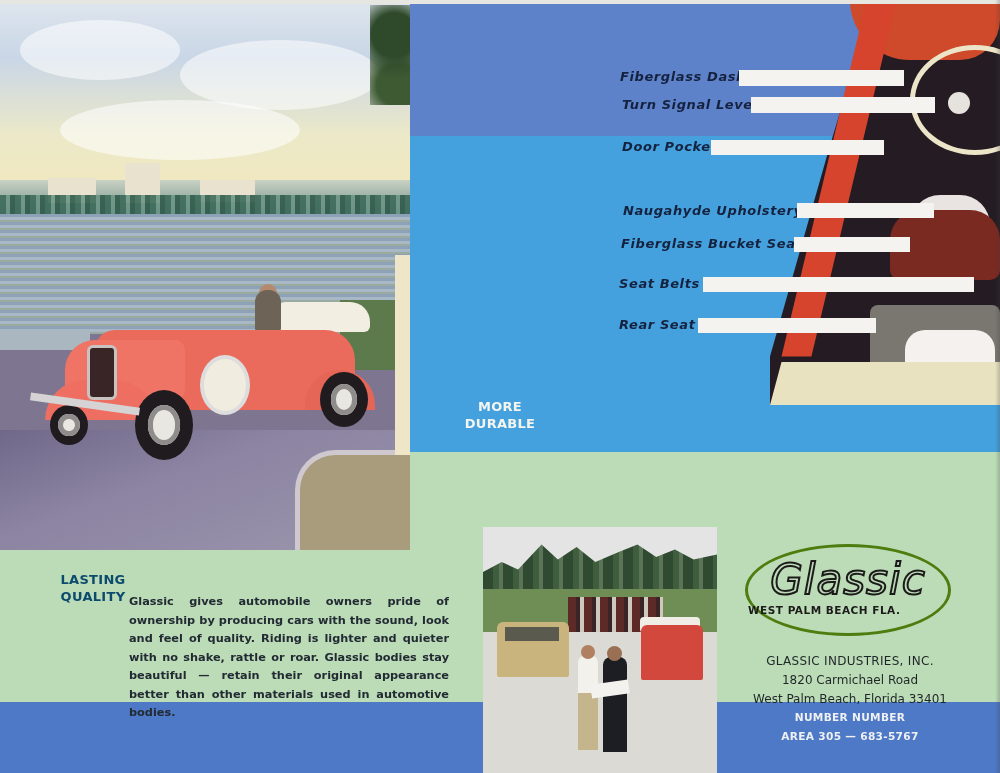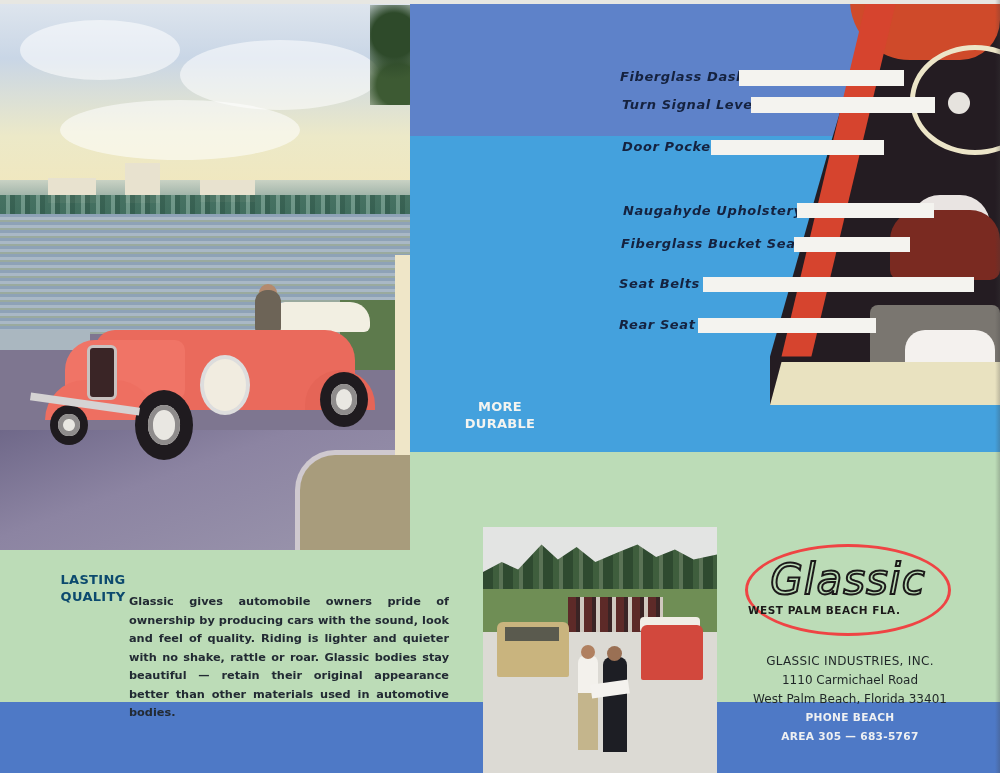--- a/index.html
+++ b/index.html
@@ -92,21 +92,21 @@
   .photo-factory .jeep-win { position: absolute; left: 22px; top: 100px; width: 54px; height: 14px; background: #5a5a4e; }
   .photo-factory .redcar { position: absolute; left: 158px; top: 98px; width: 62px; height: 55px; background: #d2483d; border-radius: 6px 6px 2px 2px; }
   .photo-factory .redcar-top { position: absolute; left: 157px; top: 90px; width: 60px; height: 16px; background: #f0ede6; border-radius: 4px; }
   .photo-factory .man1 { position: absolute; left: 95px; top: 128px; width: 20px; height: 95px; background: linear-gradient(180deg, #f3f1ec 0 40%, #c4b58c 40%); border-radius: 8px 8px 0 0; }
   .photo-factory .man2 { position: absolute; left: 120px; top: 130px; width: 24px; height: 95px; background: #1d1e24; border-radius: 8px 8px 0 0; }
   .photo-factory .head1 { position: absolute; left: 98px; top: 118px; width: 14px; height: 14px; background: #b08060; border-radius: 50%; }
   .photo-factory .head2 { position: absolute; left: 124px; top: 119px; width: 15px; height: 15px; background: #9a7054; border-radius: 50%; }
   .photo-factory .paper { position: absolute; left: 108px; top: 155px; width: 38px; height: 14px; background: #f4f2ee; transform: rotate(-8deg); }
 
   
-  .logo { position: absolute; left: 745px; top: 544px; width: 206px; height: 92px; border: 3px solid #ef4444; border-radius: 50%; }
+  .logo { position: absolute; left: 745px; top: 544px; width: 206px; height: 92px; border: 3px solid #4d7c0f; border-radius: 50%; }
   .logo-word { position: absolute; left: 0; top: 10px; width: 100%; text-align: center;
      font-family: "DejaVu Sans", sans-serif; font-style: italic; font-size: 42px; font-weight: normal; color: transparent;
      -webkit-text-stroke: 2px #1c1a1a; letter-spacing: 1px; line-height: 46px; }
   .logo-sub { position: absolute; left: 0; top: 57px; width: 100%; text-align: left;
      font-family: "DejaVu Sans", sans-serif; font-weight: bold; font-size: 10.5px; color: #1c1a1a; letter-spacing: 0.5px; }
 
   .company { position: absolute; left: 750px; width: 200px; text-align: center; font-family: "DejaVu Sans", sans-serif; font-size: 12px; color: #1f2627; }
   .company-name { top: 654px; letter-spacing: 0.3px; }
   .company-street { top: 673px; }
   .company-city { top: 692px; left: 745px; width: 210px; }
@@ -239,21 +239,21 @@
     <div class="head2"></div>
     <div class="paper"></div>
   </div>
 
   <div class="logo">
     <div class="logo-word">Glassic</div>
     <div class="logo-sub">WEST PALM BEACH FLA.</div>
   </div>
 
   <div class="company company-name">GLASSIC INDUSTRIES, INC.</div>
-  <div class="company company-street">1110 Carmichael Road</div>
+  <div class="company company-street">1820 Carmichael Road</div>
   <div class="company company-city">West Palm Beach, Florida 33401</div>
 
-  <div class="phone phone-label">PHONE BEACH</div>
+  <div class="phone phone-label">NUMBER NUMBER</div>
   <div class="phone phone-number">AREA 305 — 683-5767</div>
 
   <div class="scan-top"></div>
   <div class="scan-edge"></div>
 </div>
 
 </body></html>

